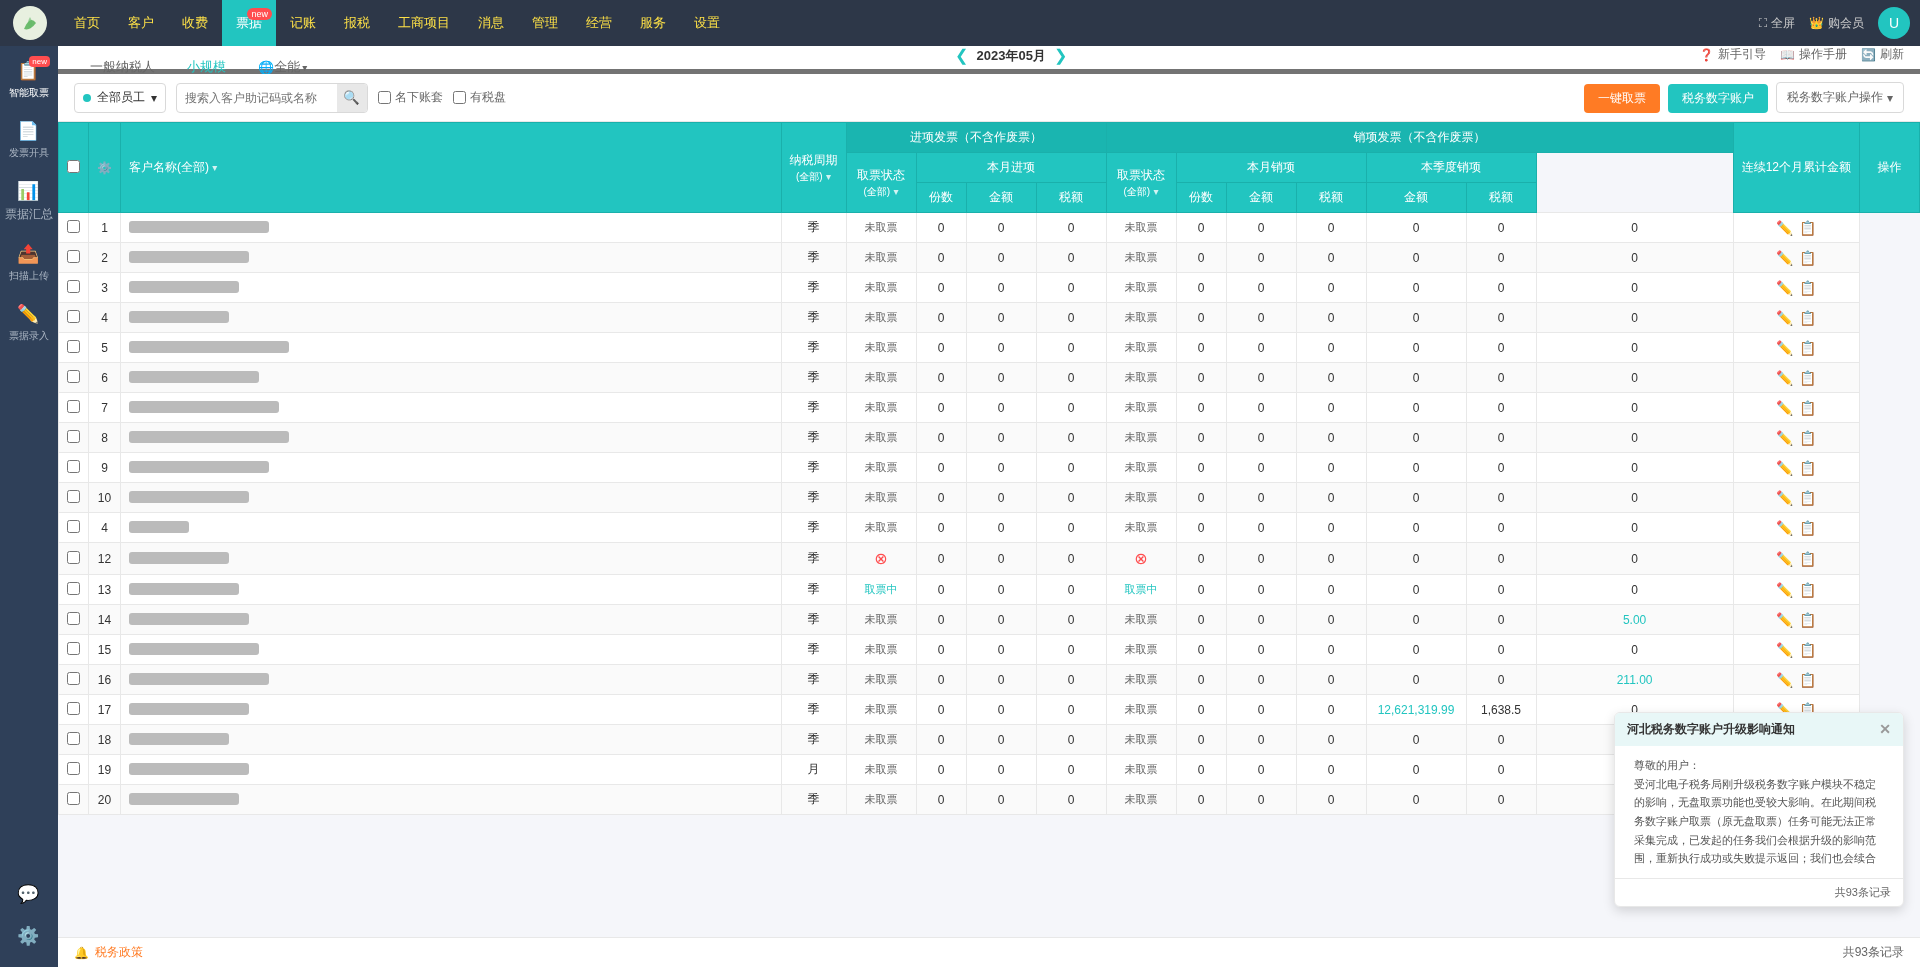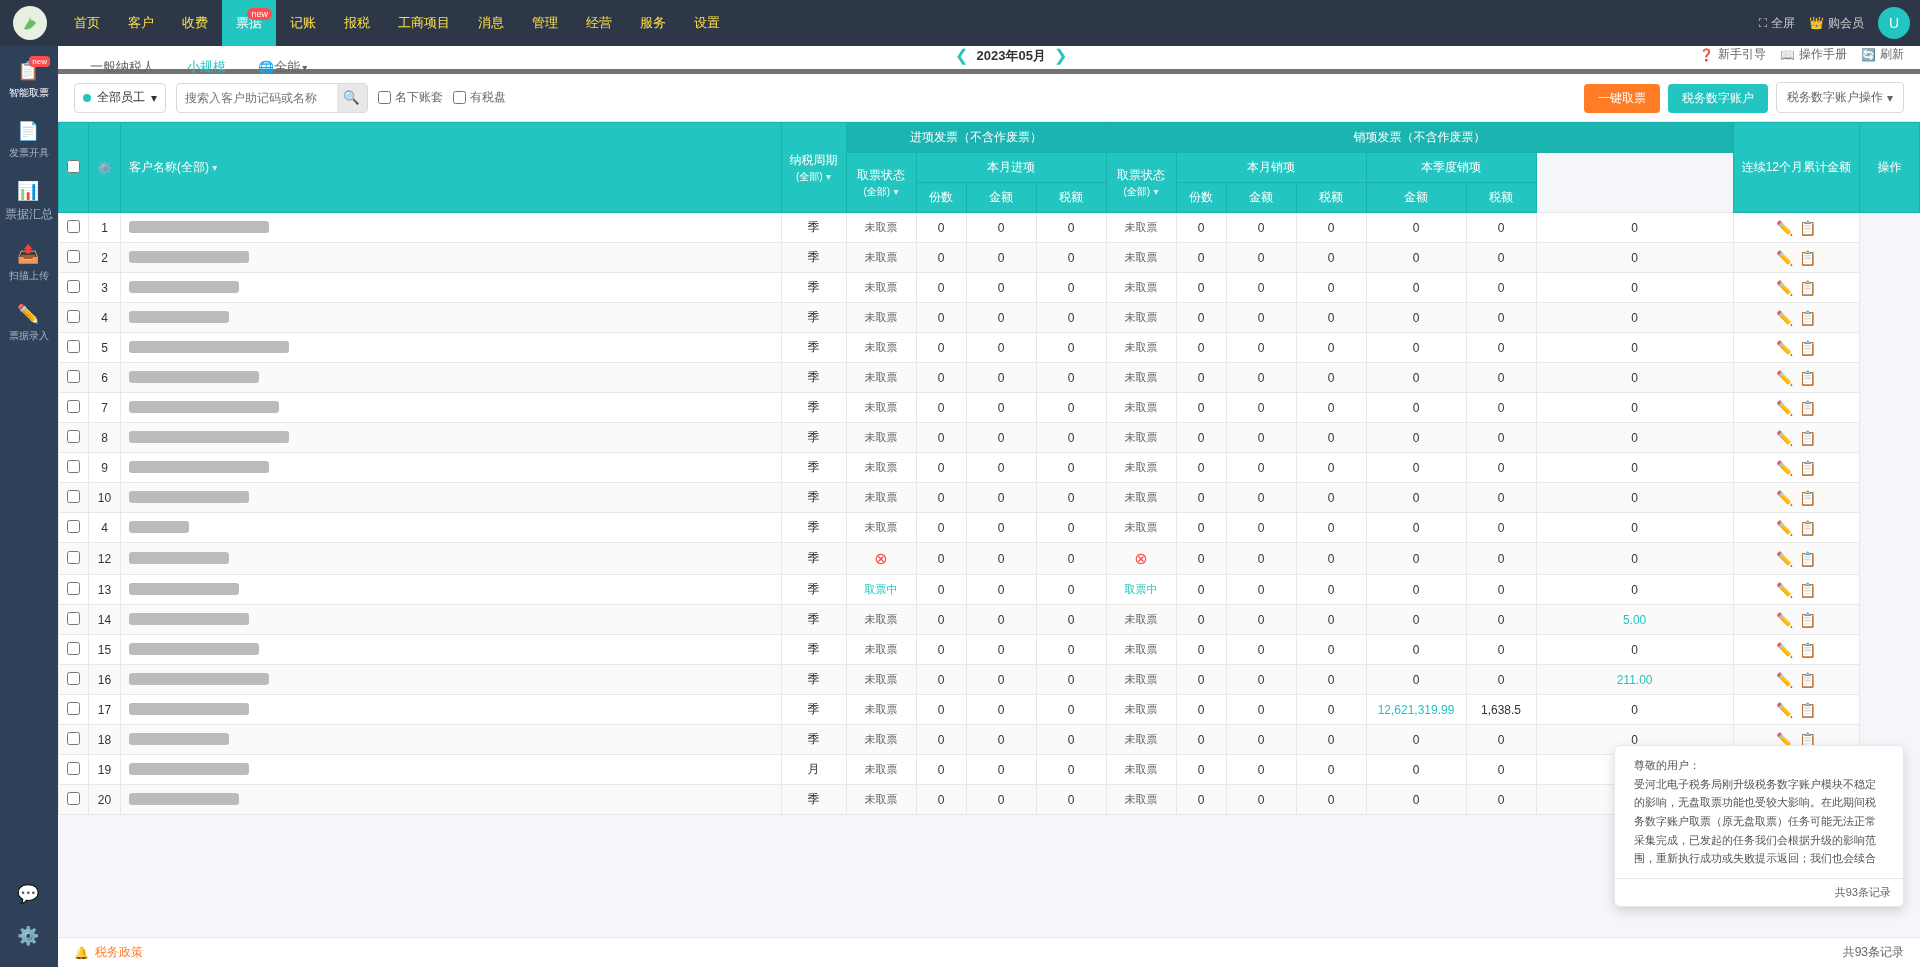--- a/index.html
+++ b/index.html
@@ -1141,20 +1141,24 @@
     <div class="bottom-bar">
       <span>🔔</span>
       <span style="cursor:pointer;">税务政策</span>
       <span style="flex:1;"></span>
       <span style="color:#666;">共93条记录</span>
     </div>
   </div>
 </div>
 
 <div class="notification-popup">
+  <div class="popup-header">
+    <span>河北税务数字账户升级影响通知</span>
+    <span class="popup-close">✕</span>
+  </div>
   <div class="popup-body">
     <div>
       尊敬的用户：<br>
       受河北电子税务局刚升级税务数字账户模块不稳定的影响，无盘取票功能也受较大影响。在此期间税务数字账户取票（原无盘取票）任务可能无法正常采集完成，已发起的任务我们会根据升级的影响范围，重新执行成功或失败提示返回；我们也会续合
     </div>
   </div>
   <div class="popup-footer">
     <span>共93条记录</span>
   </div>
 </div>

